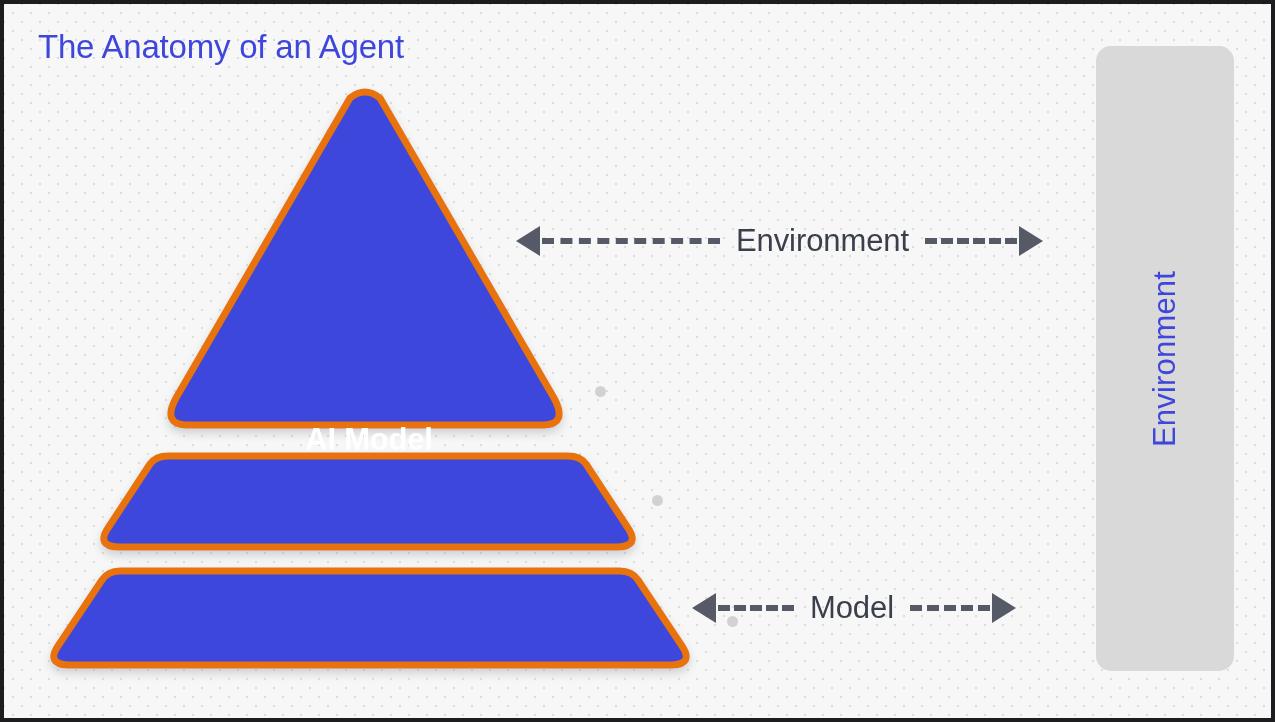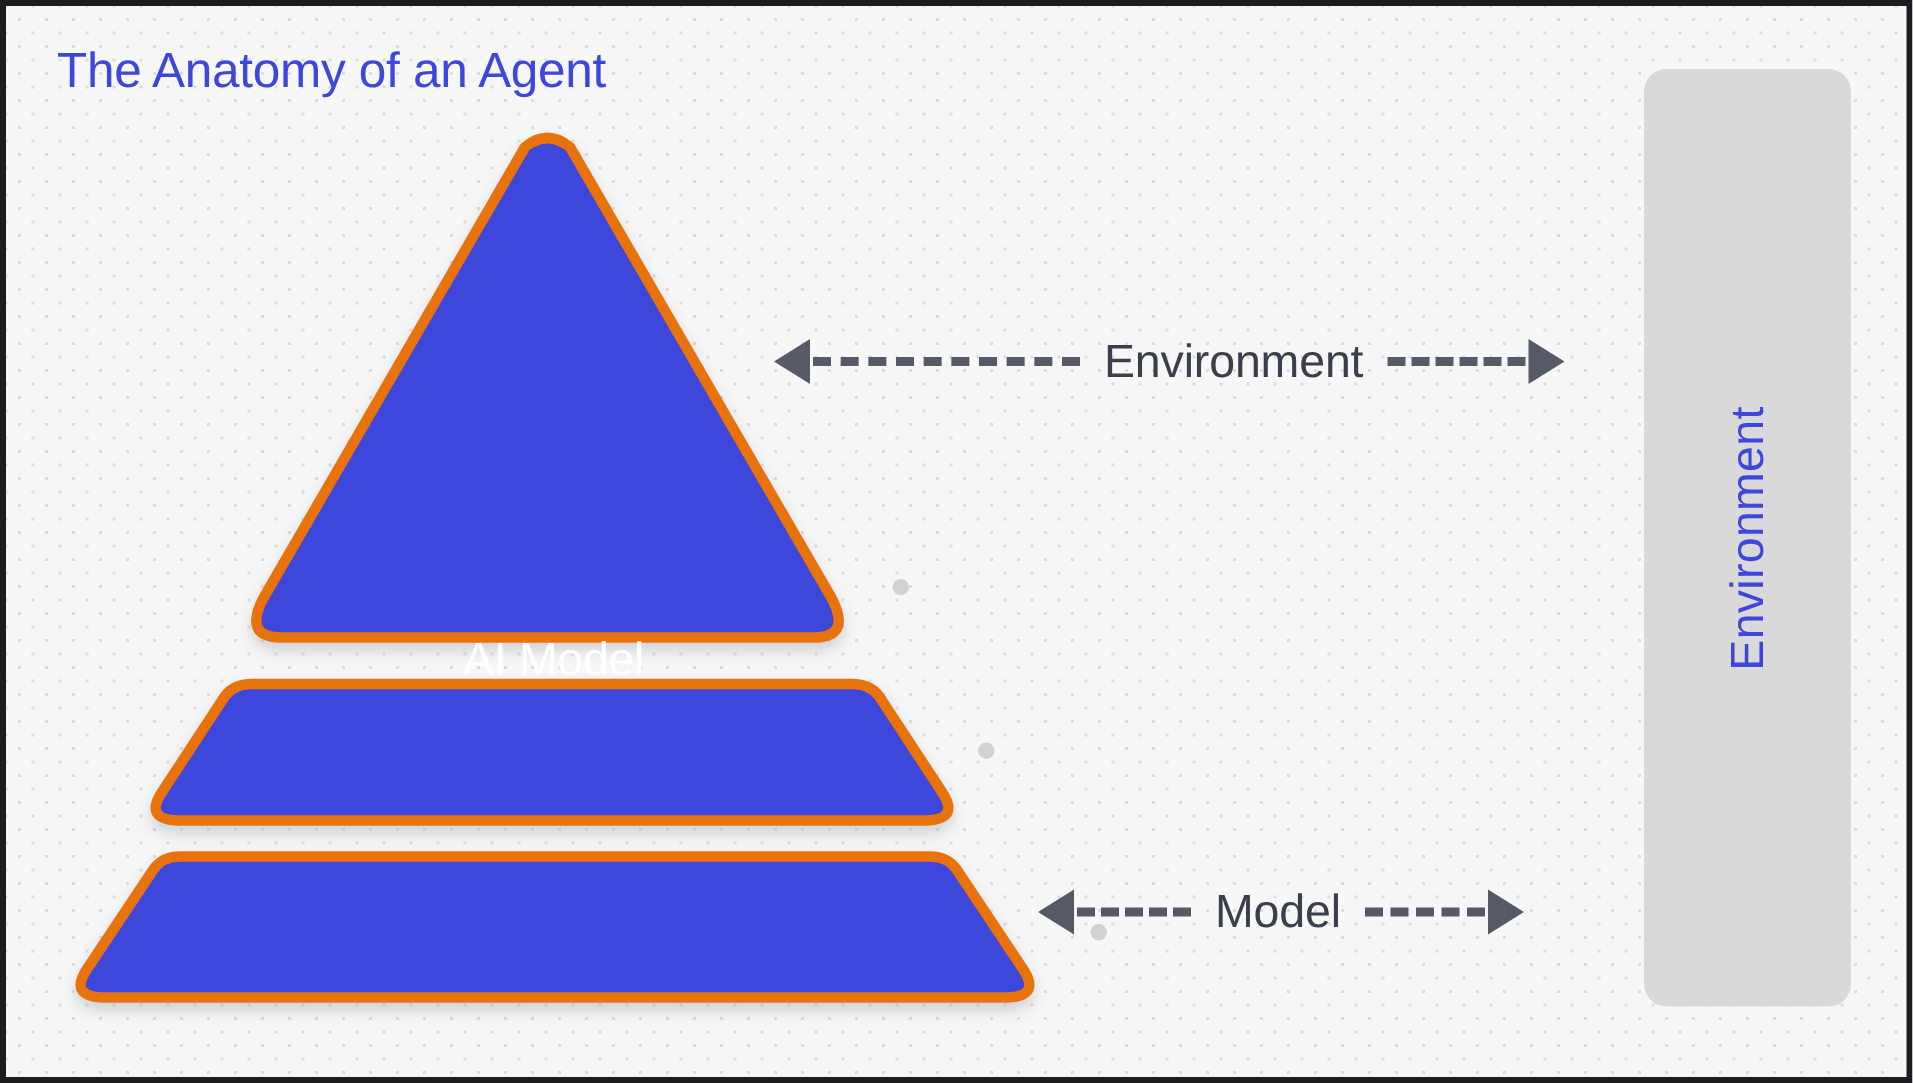--- a/index.html
+++ b/index.html
@@ -68,21 +68,21 @@
   .tier-text {
     position: absolute;
     left: 0;
     right: 0;
     text-align: center;
     color: #ffffff;
     pointer-events: none;
   }
   .tier-name {
     font-size: 31px;
-    font-weight: 400;
+    font-weight: 700;
     letter-spacing: -0.2px;
     line-height: 1;
   }
   .tier-sub {
     font-size: 17px;
     font-weight: 400;
     line-height: 1;
     margin-top: 8px;
   }
 

